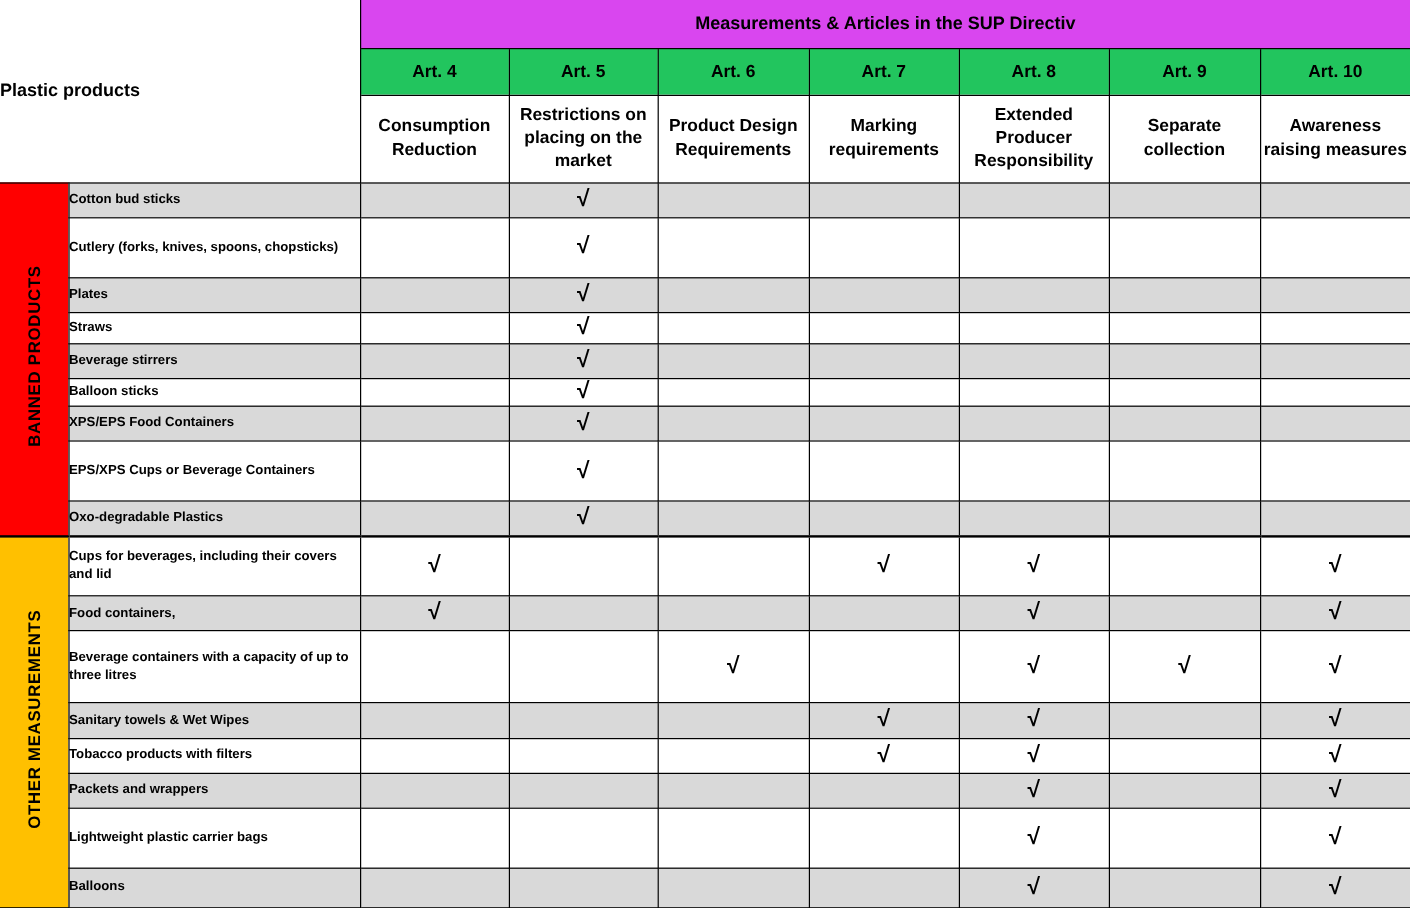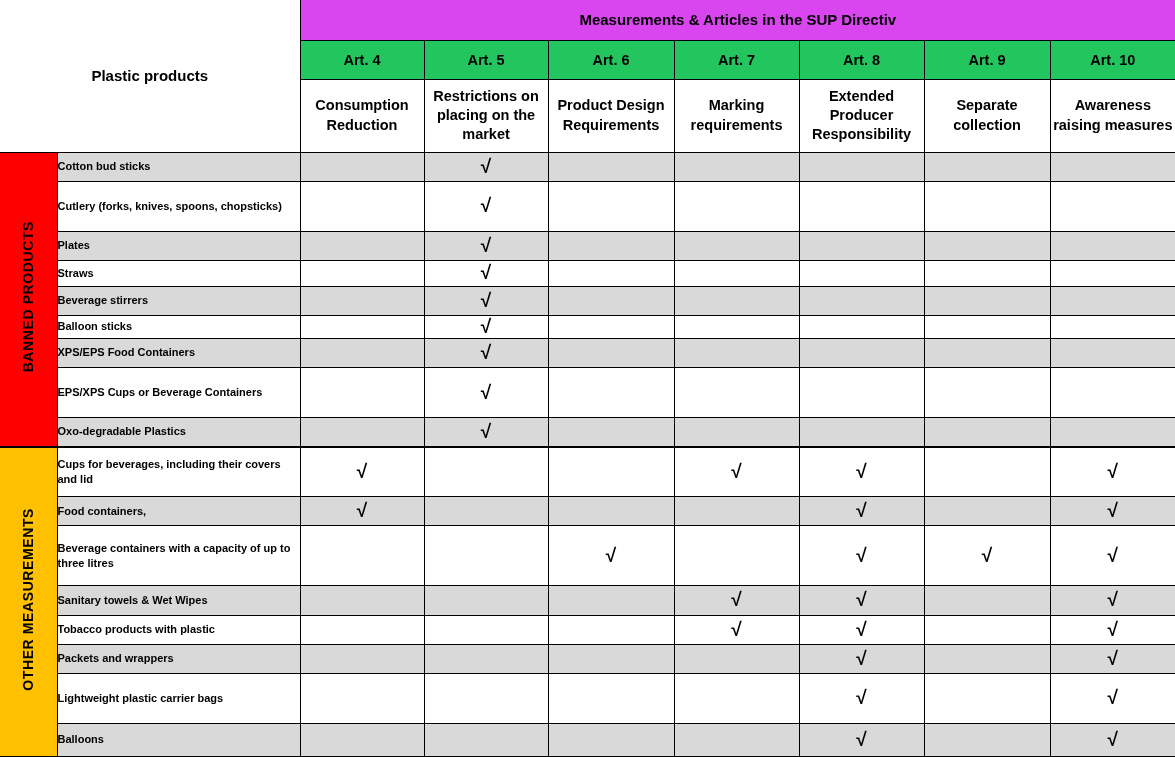--- a/index.html
+++ b/index.html
@@ -25,21 +25,20 @@
     font-weight: bold;
     color: #000000;
     vertical-align: middle;
     box-sizing: border-box;
   }
 
   
   .corner-cell {
     border-top: none !important;
     border-left: none !important;
-    text-align: center;
     font-size: 15px;
     background: #ffffff;
   }
   .group-title {
     text-align: center;
     font-size: 15px;
     background: #d946ef;
     border-top: none !important;
     border-right: none !important;
     height: 40px;
@@ -266,21 +265,21 @@
         <td class="prod-cell">Sanitary towels &amp; Wet Wipes</td>
         <td class="mark-cell"></td>
         <td class="mark-cell"></td>
         <td class="mark-cell"></td>
         <td class="mark-cell">√</td>
         <td class="mark-cell">√</td>
         <td class="mark-cell"></td>
         <td class="mark-cell last-col">√</td>
       </tr>
       <tr class="plain" style="height: 29px;">
-        <td class="prod-cell">Tobacco products with plastic</td>
+        <td class="prod-cell">Tobacco products with filters</td>
         <td class="mark-cell"></td>
         <td class="mark-cell"></td>
         <td class="mark-cell"></td>
         <td class="mark-cell">√</td>
         <td class="mark-cell">√</td>
         <td class="mark-cell"></td>
         <td class="mark-cell last-col">√</td>
       </tr>
       <tr class="shaded" style="height: 29px;">
         <td class="prod-cell">Packets and wrappers</td>

